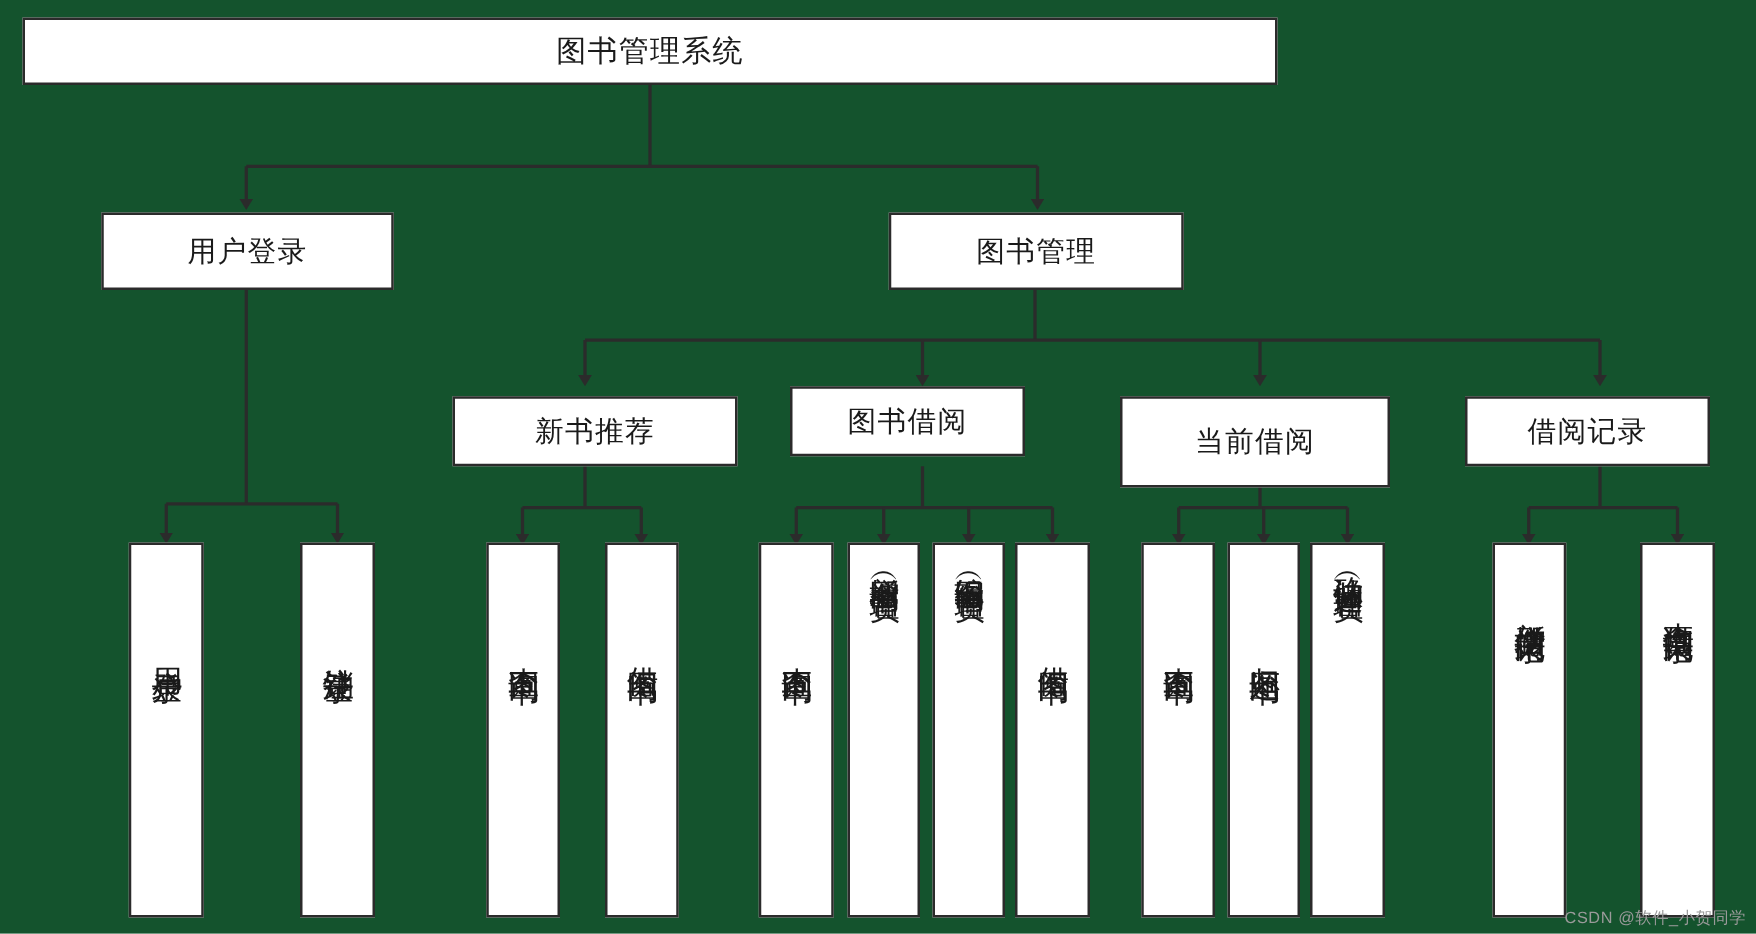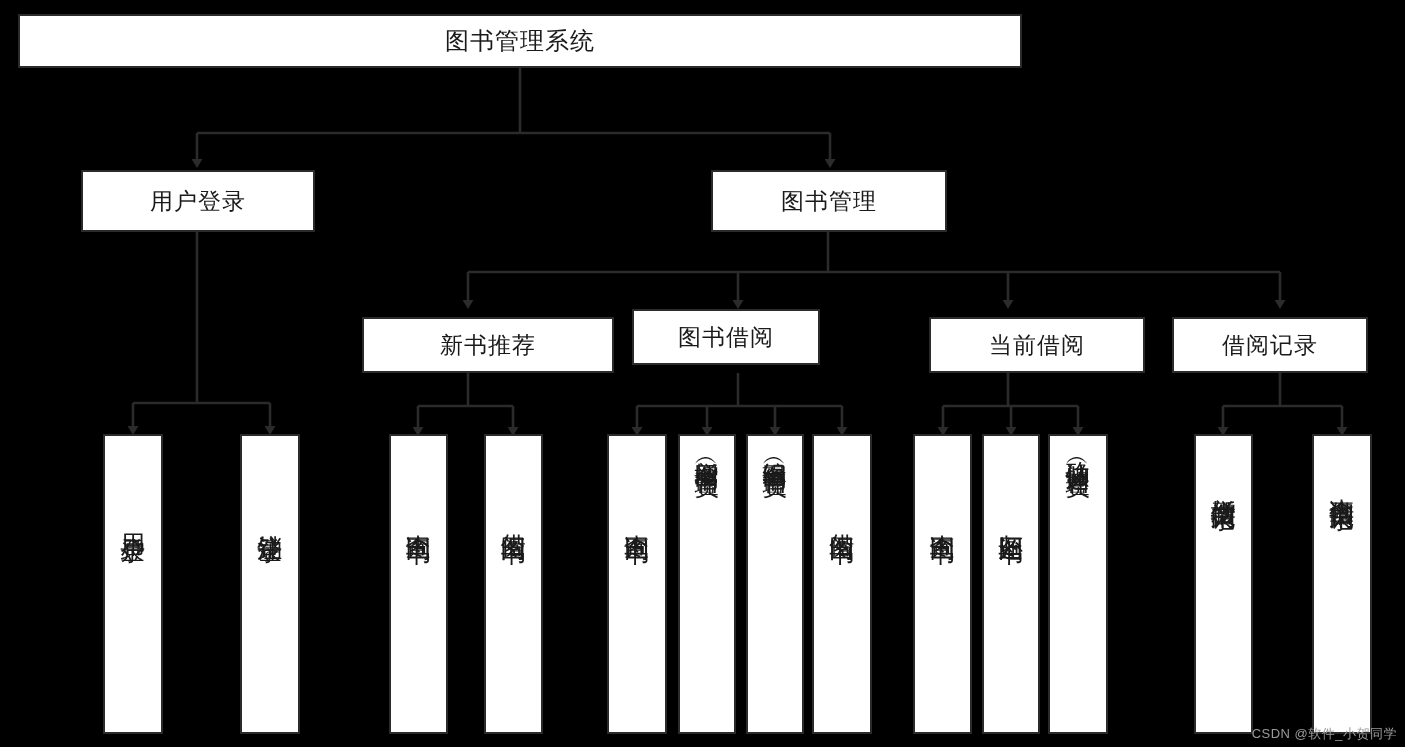--- a/index.html
+++ b/index.html
@@ -7,21 +7,21 @@
     padding: 0;
     background: #ffffff;
   }
   body {
     font-family: "Liberation Sans", "DejaVu Sans", sans-serif;
   }
   #canvas {
     position: relative;
     width: 1405px;
     height: 747px;
-    background: #000000;
+    background: #14532d;
     overflow: hidden;
   }
   #wires {
     position: absolute;
     left: 0;
     top: 0;
     width: 1405px;
     height: 747px;
     pointer-events: none;
   }
@@ -128,27 +128,27 @@
     <span>图书管理系统</span>
   </div>
 
   <div class="node horiz" style="left:81px; top:170px; width:234px; height:62px;">
     <span>用户登录</span>
   </div>
   <div class="node horiz" style="left:711px; top:170px; width:236px; height:62px;">
     <span>图书管理</span>
   </div>
 
-  <div class="node horiz" style="left:362px; top:317px; width:252px; height:56px;">
+  <div class="node horiz" style="left:362px; top:317px; width:228px; height:56px;">
     <span>新书推荐</span>
   </div>
   <div class="node horiz" style="left:632px; top:309px; width:188px; height:56px;">
     <span>图书借阅</span>
   </div>
-  <div class="node horiz" style="left:929px; top:317px; width:216px; height:56px;text-align:center;">
+  <div class="node horiz" style="left:896px; top:317px; width:216px; height:73px;text-align:center;">
     <span>当前借阅</span>
   </div>
   <div class="node horiz" style="left:1172px; top:317px; width:196px; height:56px;">
     <span>借阅记录</span>
   </div>
 
   <div class="node leaf" style="left:103px; top:434px; width:60px; height:300px; padding-top:78px;">
     <span class="vtext">用户登录</span>
   </div>
   <div class="node leaf" style="left:240px; top:434px; width:60px; height:300px; padding-top:78px;">

